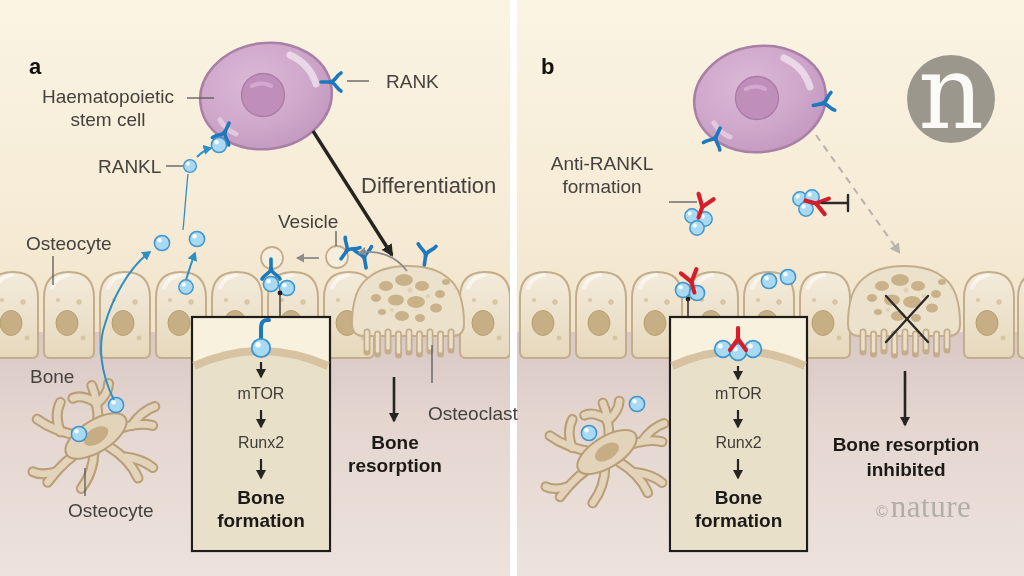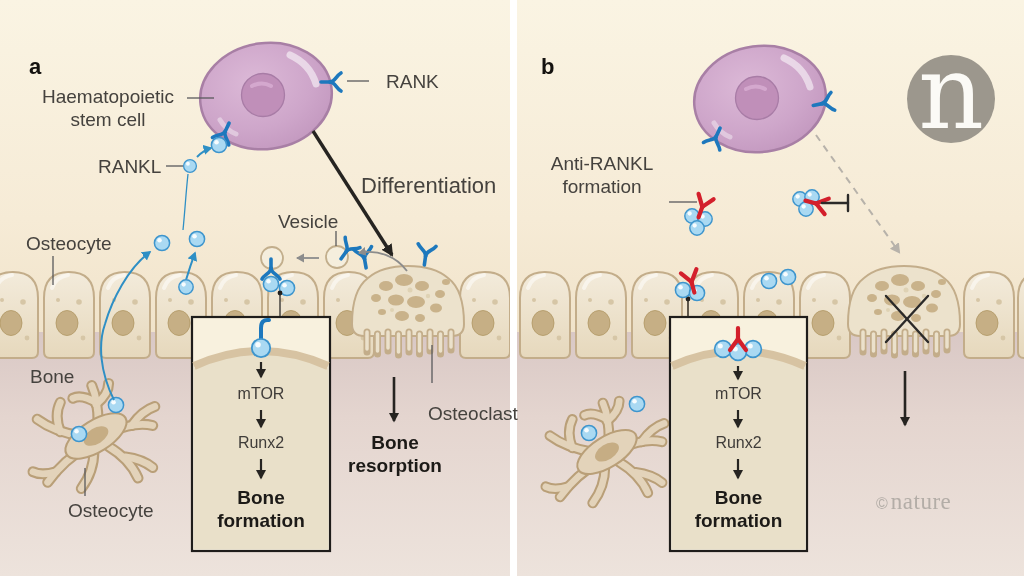--- a/index.html
+++ b/index.html
@@ -7,21 +7,21 @@
          font-family:"Liberation Sans",sans-serif;background:#FAF4E3;}
   .stage svg{position:absolute;left:0;top:0;}
   .lbl{position:absolute;color:#45423E;font-size:19px;line-height:23px;white-space:nowrap;}
   .lbl.bold{color:#1C1A17;font-weight:bold;}
   .tag{position:absolute;color:#14120F;font-weight:bold;font-size:22px;}
   .center{text-align:center;white-space:normal;}
   .right{text-align:center;white-space:normal;}
   .pathway-word{position:absolute;color:#3F3C39;font-size:16px;text-align:center;}
   .credit{position:absolute;left:876px;top:489px;display:flex;align-items:baseline;gap:3px;color:#B3ADA7;}
   .credit .sym{font-size:16px;}
-  .credit .name{font-family:"Liberation Serif",serif;font-size:23px;letter-spacing:0.5px;}
+  .credit .name{font-family:"Liberation Serif",serif;font-size:31px;letter-spacing:0.5px;}
 </style>
 </head>
 <body>
 
 <div class="stage">
 
 <svg width="1024" height="576" viewBox="0 0 1024 576">
   <defs>
     <linearGradient id="gTop" x1="0" y1="0" x2="0" y2="1">
       <stop offset="0" stop-color="#FAF4E3"></stop>
@@ -369,19 +369,23 @@
   <span>formation</span>
 </div>
 
 <div class="pathway-word" style="left:670px;top:385px;width:137px;">mTOR</div>
 <div class="pathway-word" style="left:670px;top:434px;width:137px;">Runx2</div>
 <div class="lbl bold center" style="left:670px;top:486px;width:137px;">
   <span>Bone</span><br>
   <span>formation</span>
 </div>
 
+<div class="lbl bold center" style="left:806px;top:432px;width:200px;line-height:25px;">
+  <span>Bone resorption</span><br>
+  <span>inhibited</span>
+</div>
 
 <div class="credit">
   <span class="sym">©</span>
       <span class="name">nature</span>
 </div>
 
 </div>
 
 </body></html>

